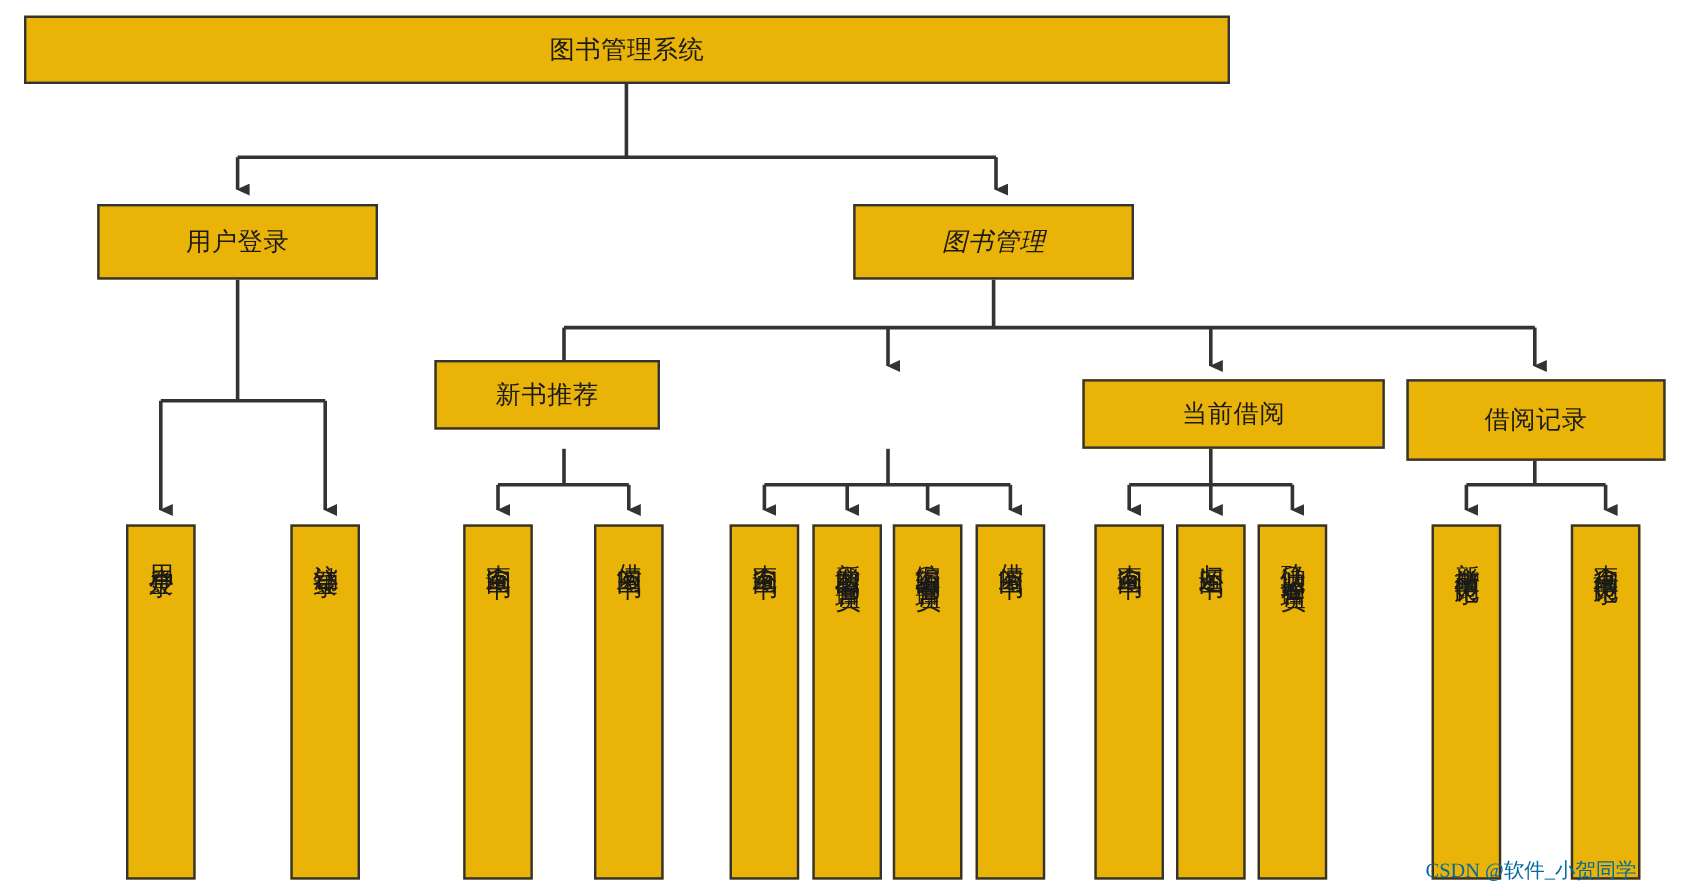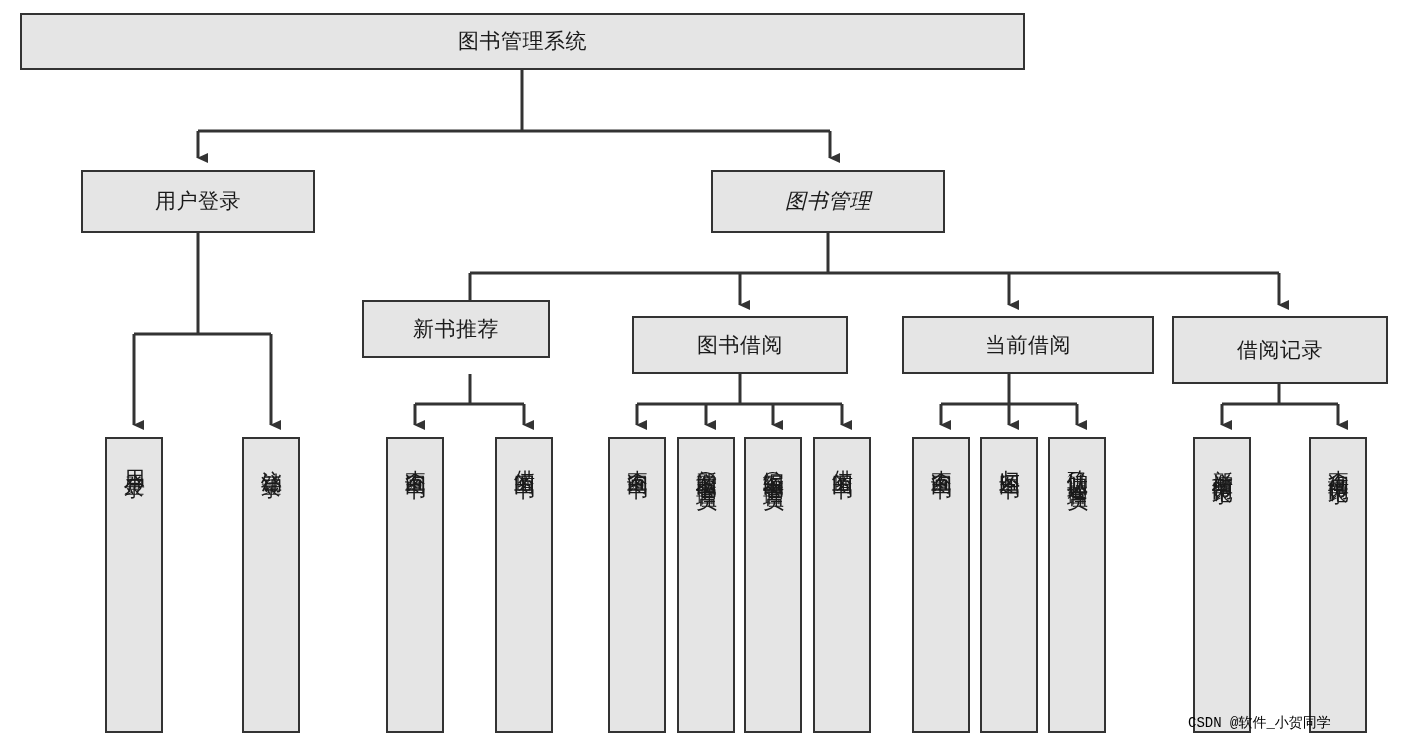--- a/index.html
+++ b/index.html
@@ -19,21 +19,21 @@
     position: absolute;
     left: 0;
     top: 0;
     width: 1405px;
     height: 747px;
     pointer-events: none;
   }
   .node {
     position: absolute;
     box-sizing: border-box;
-    background: #e5e5e5;
+    background: #eab308;
     border: 2px solid #333333;
     display: flex;
     align-items: center;
     justify-content: center;
     color: #1a1a1a;
     z-index: 2;
   }
   .node-label {
     display: block;
     text-align: center;
@@ -52,25 +52,25 @@
     writing-mode: vertical-rl;
     text-orientation: upright;
     font-size: 21px;
     letter-spacing: 3px;
     line-height: 1;
   }
   #watermark {
     position: absolute;
     left: 1188px;
     top: 714px;
-    font-size: 14px;
-    color: #000000;
+    font-size: 17px;
+    color: #0369a1;
     white-space: nowrap;
     z-index: 5;
-    font-family: Liberation Mono, monospace;
+    font-family: Liberation Serif, serif;
   }
 </style>
 </head>
 <body>
 
 <div id="canvas">
 
   <svg id="wires" viewBox="0 0 1405 747" xmlns="http://www.w3.org/2000/svg">
     <defs>
       <marker id="arw" markerWidth="10" markerHeight="11" refX="5" refY="10" orient="auto" markerUnits="userSpaceOnUse">
@@ -128,23 +128,20 @@
   <div class="node horiz" style="left:81px; top:170px; width:234px; height:63px;">
     <span class="node-label">用户登录</span>
   </div>
   <div class="node horiz" style="left:711px; top:170px; width:234px; height:63px;font-style:italic;">
     <span class="node-label">图书管理</span>
   </div>
 
   <div class="node horiz" style="left:362px; top:300px; width:188px; height:58px;">
     <span class="node-label">新书推荐</span>
   </div>
-  <div class="node horiz" style="left:632px; top:316px; width:216px; height:58px;">
-    <span class="node-label">图书借阅</span>
-  </div>
   <div class="node horiz" style="left:902px; top:316px; width:252px; height:58px;">
     <span class="node-label">当前借阅</span>
   </div>
   <div class="node horiz" style="left:1172px; top:316px; width:216px; height:68px;">
     <span class="node-label">借阅记录</span>
   </div>
 
   <div class="node vert" style="left:105px; top:437px; width:58px; height:296px;">
     <span class="node-label">用户登录</span>
   </div>

